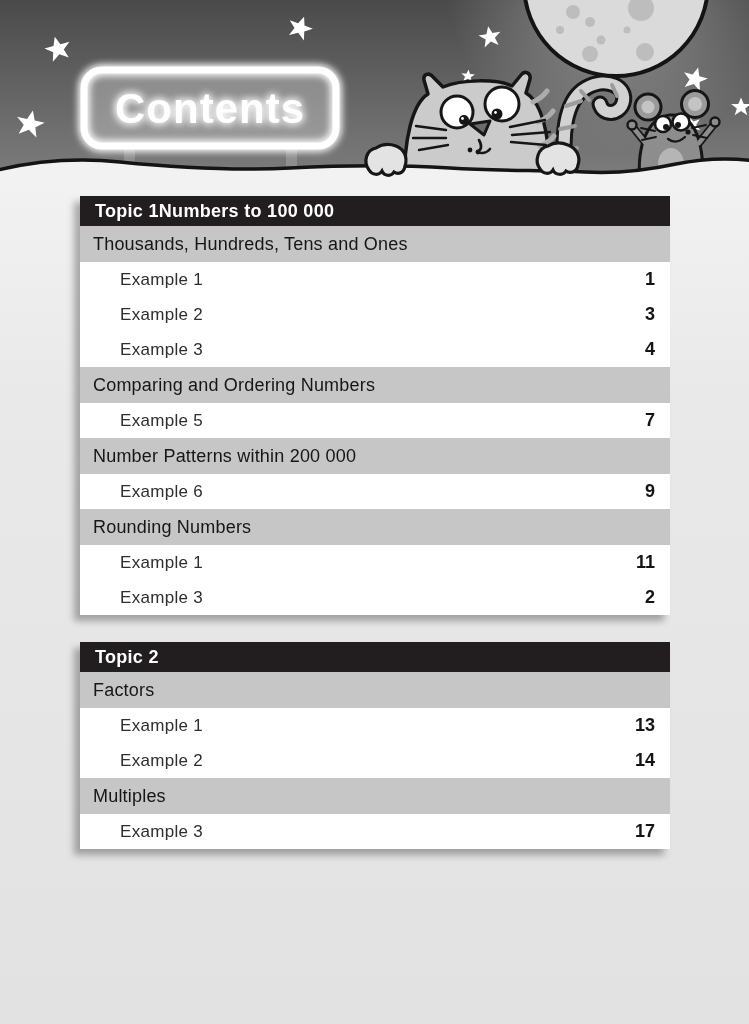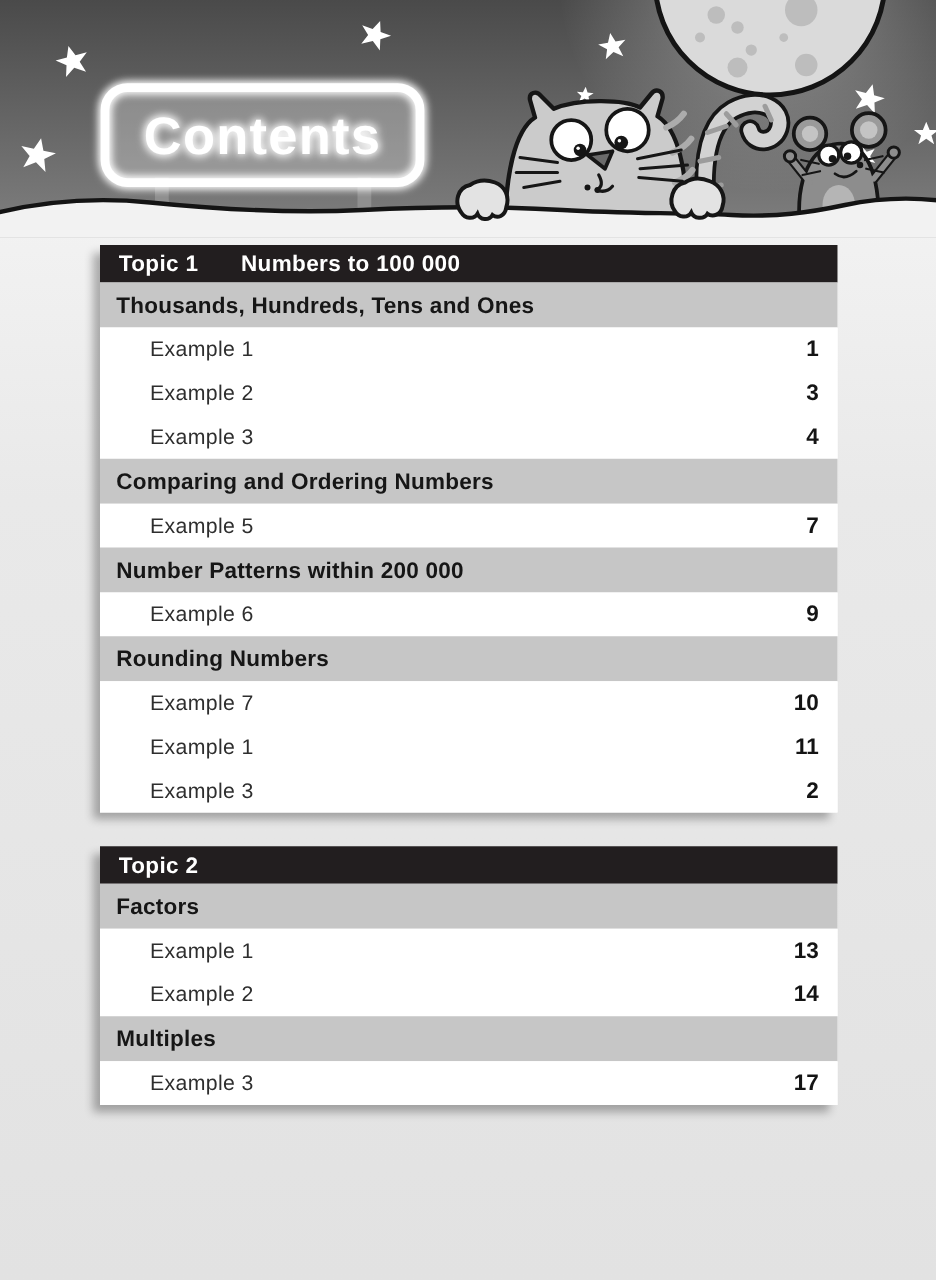--- a/index.html
+++ b/index.html
@@ -11,27 +11,27 @@
   .header{position:absolute;top:0;left:0;width:749px;height:190px;}
   .header svg{display:block;}
   .toc{position:absolute;left:80px;top:196px;width:590px;}
   .topic-table{
     background:#ffffff;
     box-shadow:-6px 6px 7px rgba(0,0,0,0.30);
     margin-bottom:27px;
   }
   .topic-bar{
     background:#221e1f;color:#ffffff;height:30px;
-    display:flex;align-items:center;gap:34px;
+    display:flex;align-items:center;
     padding-left:15px;font-size:18px;font-weight:700;letter-spacing:.3px;
   }
   .section-bar{
     background:#c6c6c6;color:#161616;height:36px;
     display:flex;align-items:center;
-    padding-left:13px;font-size:18px;font-weight:700;letter-spacing:.2px;
+    padding-left:13px;font-size:18px;font-weight:400;letter-spacing:.2px;
   }
   .toc-row{
     height:35px;display:flex;align-items:center;justify-content:space-between;
     padding-left:40px;padding-right:15px;background:#ffffff;
   }
   .row-label{font-size:17px;color:#2e2e2e;letter-spacing:.3px;}
   .row-page{font-size:18px;font-weight:700;color:#141414;}
 </style>
 </head>
 <body>
@@ -214,24 +214,20 @@
       </div>
 
       <div class="section-bar">Number Patterns within 200 000</div>
       <div class="toc-row">
         <span class="row-label">Example 6</span>
         <span class="row-page">9</span>
       </div>
 
       <div class="section-bar">Rounding Numbers</div>
       <div class="toc-row">
-        <span class="row-label">Example 7</span>
-        <span class="row-page">10</span>
-      </div>
-      <div class="toc-row">
         <span class="row-label">Example 1</span>
         <span class="row-page">11</span>
       </div>
       <div class="toc-row">
         <span class="row-label">Example 3</span>
         <span class="row-page">2</span>
       </div>
     </section>
 
     <section class="topic-table">

